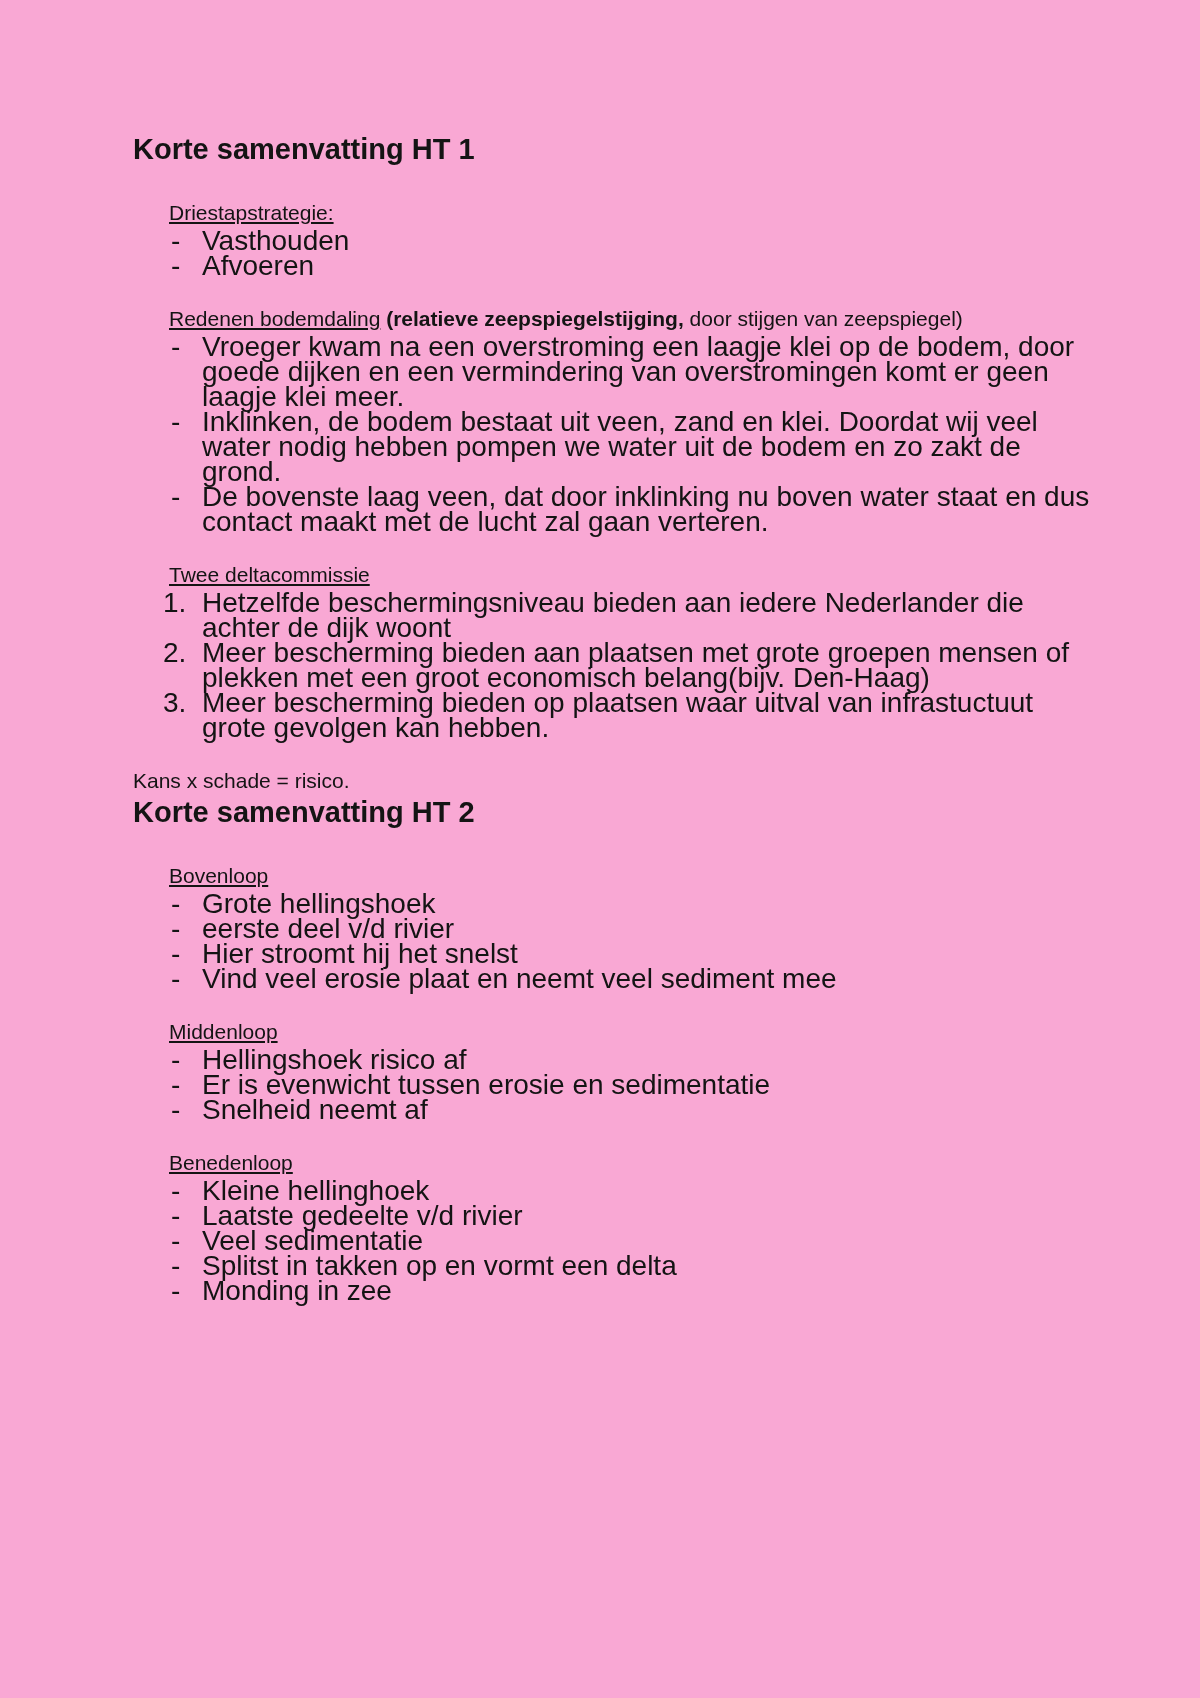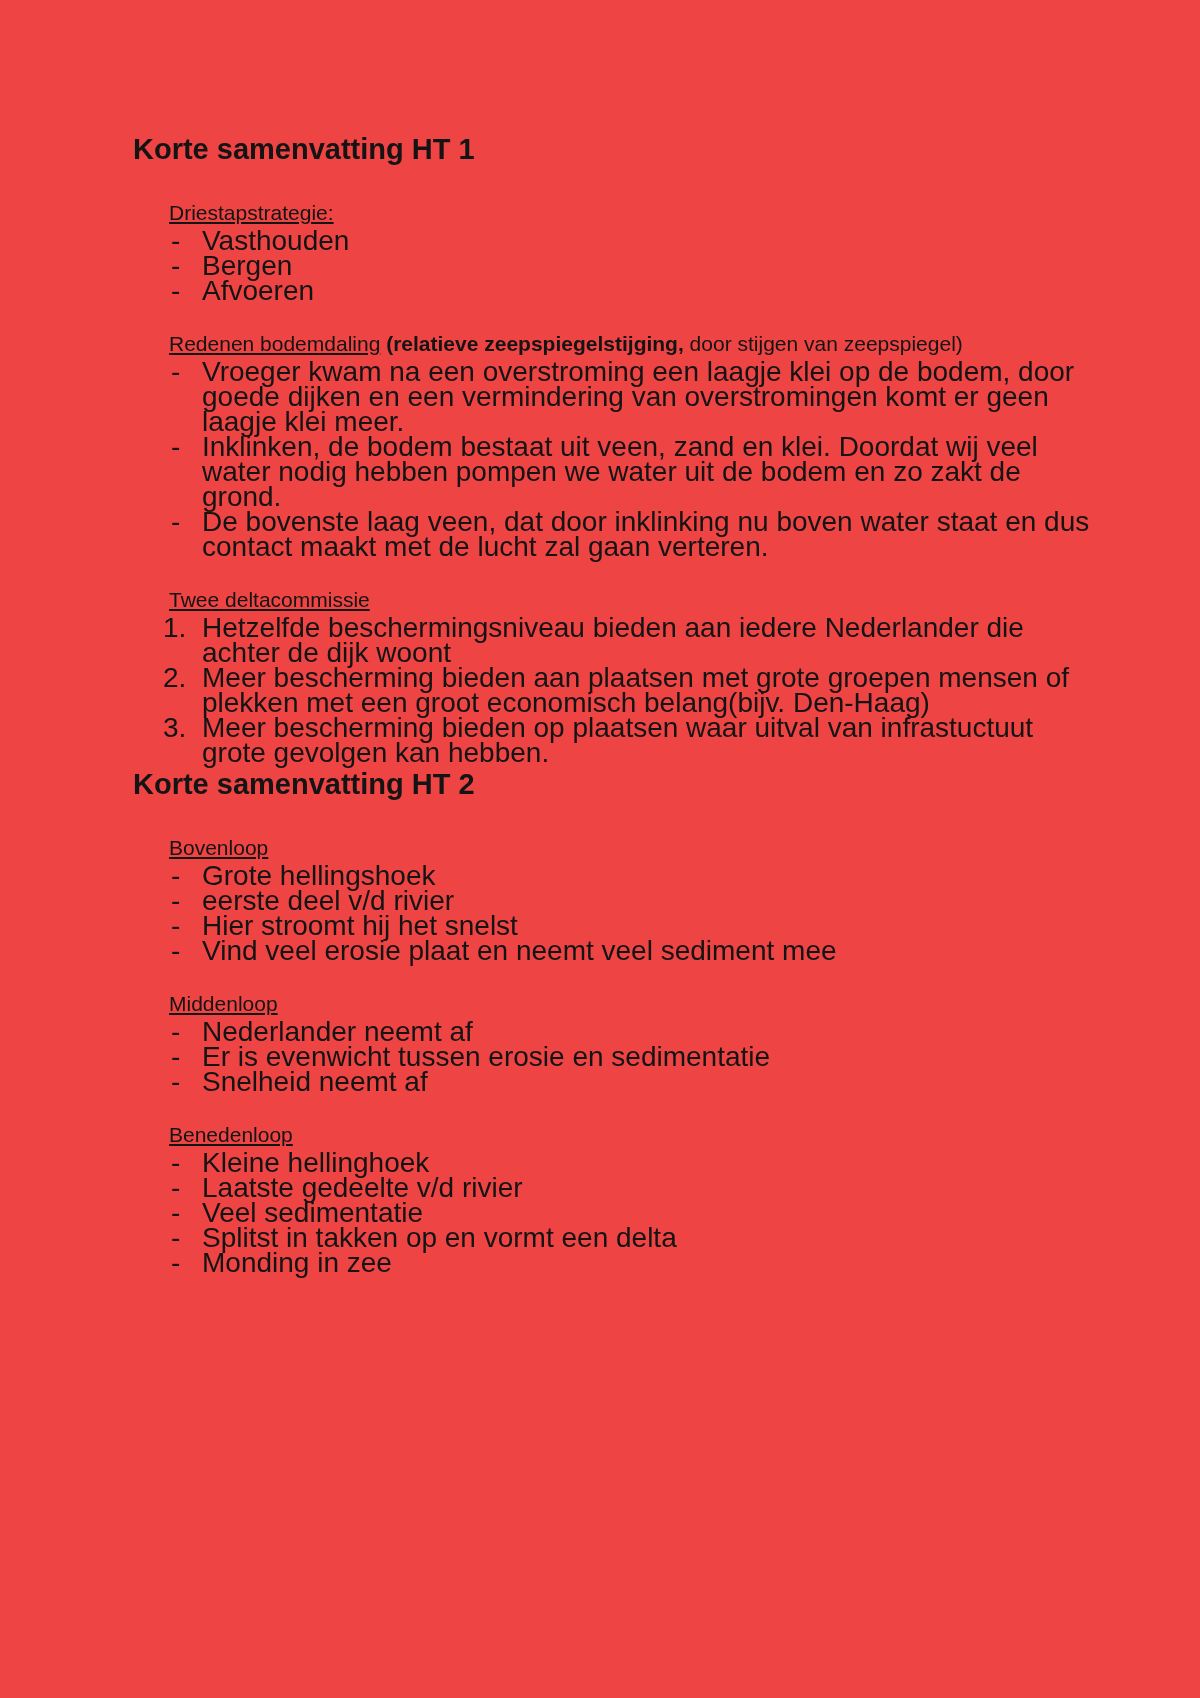--- a/index.html
+++ b/index.html
@@ -1,20 +1,20 @@
 <!DOCTYPE html>
 <html><head>
 <meta charset="utf-8">
 <style>
   html, body { margin: 0; padding: 0; background: #ffffff; }
   .page {
     width: 1200px;
     height: 1698px;
     box-sizing: border-box;
-    background: #ef4444;
+    background: #f9a8d4;
     padding: 130px 100px 0 133px;
     font-family: "Liberation Sans", sans-serif;
     color: #141414;
     overflow: hidden;
   }
   .doc-title {
     font-size: 29px;
     line-height: 38px;
     font-weight: 700;
     margin: 0 0 32px 0;
@@ -61,21 +61,20 @@
 <body>
 
 <div class="page">
 
   <div class="doc-title">Korte samenvatting HT 1</div>
 
   <div class="section first">
     <div class="heading"><span class="u">Driestapstrategie:</span></div>
     <div class="list dash">
       <div class="li">Vasthouden</div>
-      <div class="li">Bergen</div>
       <div class="li">Afvoeren</div>
     </div>
   </div>
 
 
   <div class="section">
     <div class="heading"><span class="u">Redenen bodemdaling</span><span class="b"> (relatieve zeepspiegelstijging,</span><span> door stijgen van zeepspiegel)</span></div>
     <div class="list dash">
       <div class="li">Vroeger kwam na een overstroming een laagje klei op de bodem, door goede dijken en een vermindering van overstromingen komt er geen laagje klei meer.</div>
       <div class="li">Inklinken, de bodem bestaat uit veen, zand en klei. Doordat wij veel water nodig hebben pompen we water uit de bodem en zo zakt de grond.</div>
@@ -85,37 +84,38 @@
 
   <div class="section">
     <div class="heading"><span class="u">Twee deltacommissie</span></div>
     <div class="list num">
       <div class="li">Hetzelfde beschermingsniveau bieden aan iedere Nederlander die achter de dijk woont</div>
       <div class="li">Meer bescherming bieden aan plaatsen met grote groepen mensen of plekken met een groot economisch belang(bijv. Den-Haag)</div>
       <div class="li">Meer bescherming bieden op plaatsen waar uitval van infrastuctuut grote gevolgen kan hebben.</div>
     </div>
   </div>
 
+  <div class="formula">Kans x schade = risico.</div>
 
   <div class="doc-title second">Korte samenvatting HT 2</div>
 
   <div class="section first">
     <div class="heading"><span class="u">Bovenloop</span></div>
     <div class="list dash">
       <div class="li">Grote hellingshoek</div>
       <div class="li">eerste deel v/d rivier</div>
       <div class="li">Hier stroomt hij het snelst</div>
       <div class="li">Vind veel erosie plaat en neemt veel sediment mee</div>
     </div>
   </div>
 
   <div class="section">
     <div class="heading"><span class="u">Middenloop</span></div>
     <div class="list dash">
-      <div class="li">Nederlander neemt af</div>
+      <div class="li">Hellingshoek risico af</div>
       <div class="li">Er is evenwicht tussen erosie en sedimentatie</div>
       <div class="li">Snelheid neemt af</div>
     </div>
   </div>
 
   <div class="section">
     <div class="heading"><span class="u">Benedenloop</span></div>
     <div class="list dash">
       <div class="li">Kleine hellinghoek</div>
       <div class="li">Laatste gedeelte v/d rivier</div>

